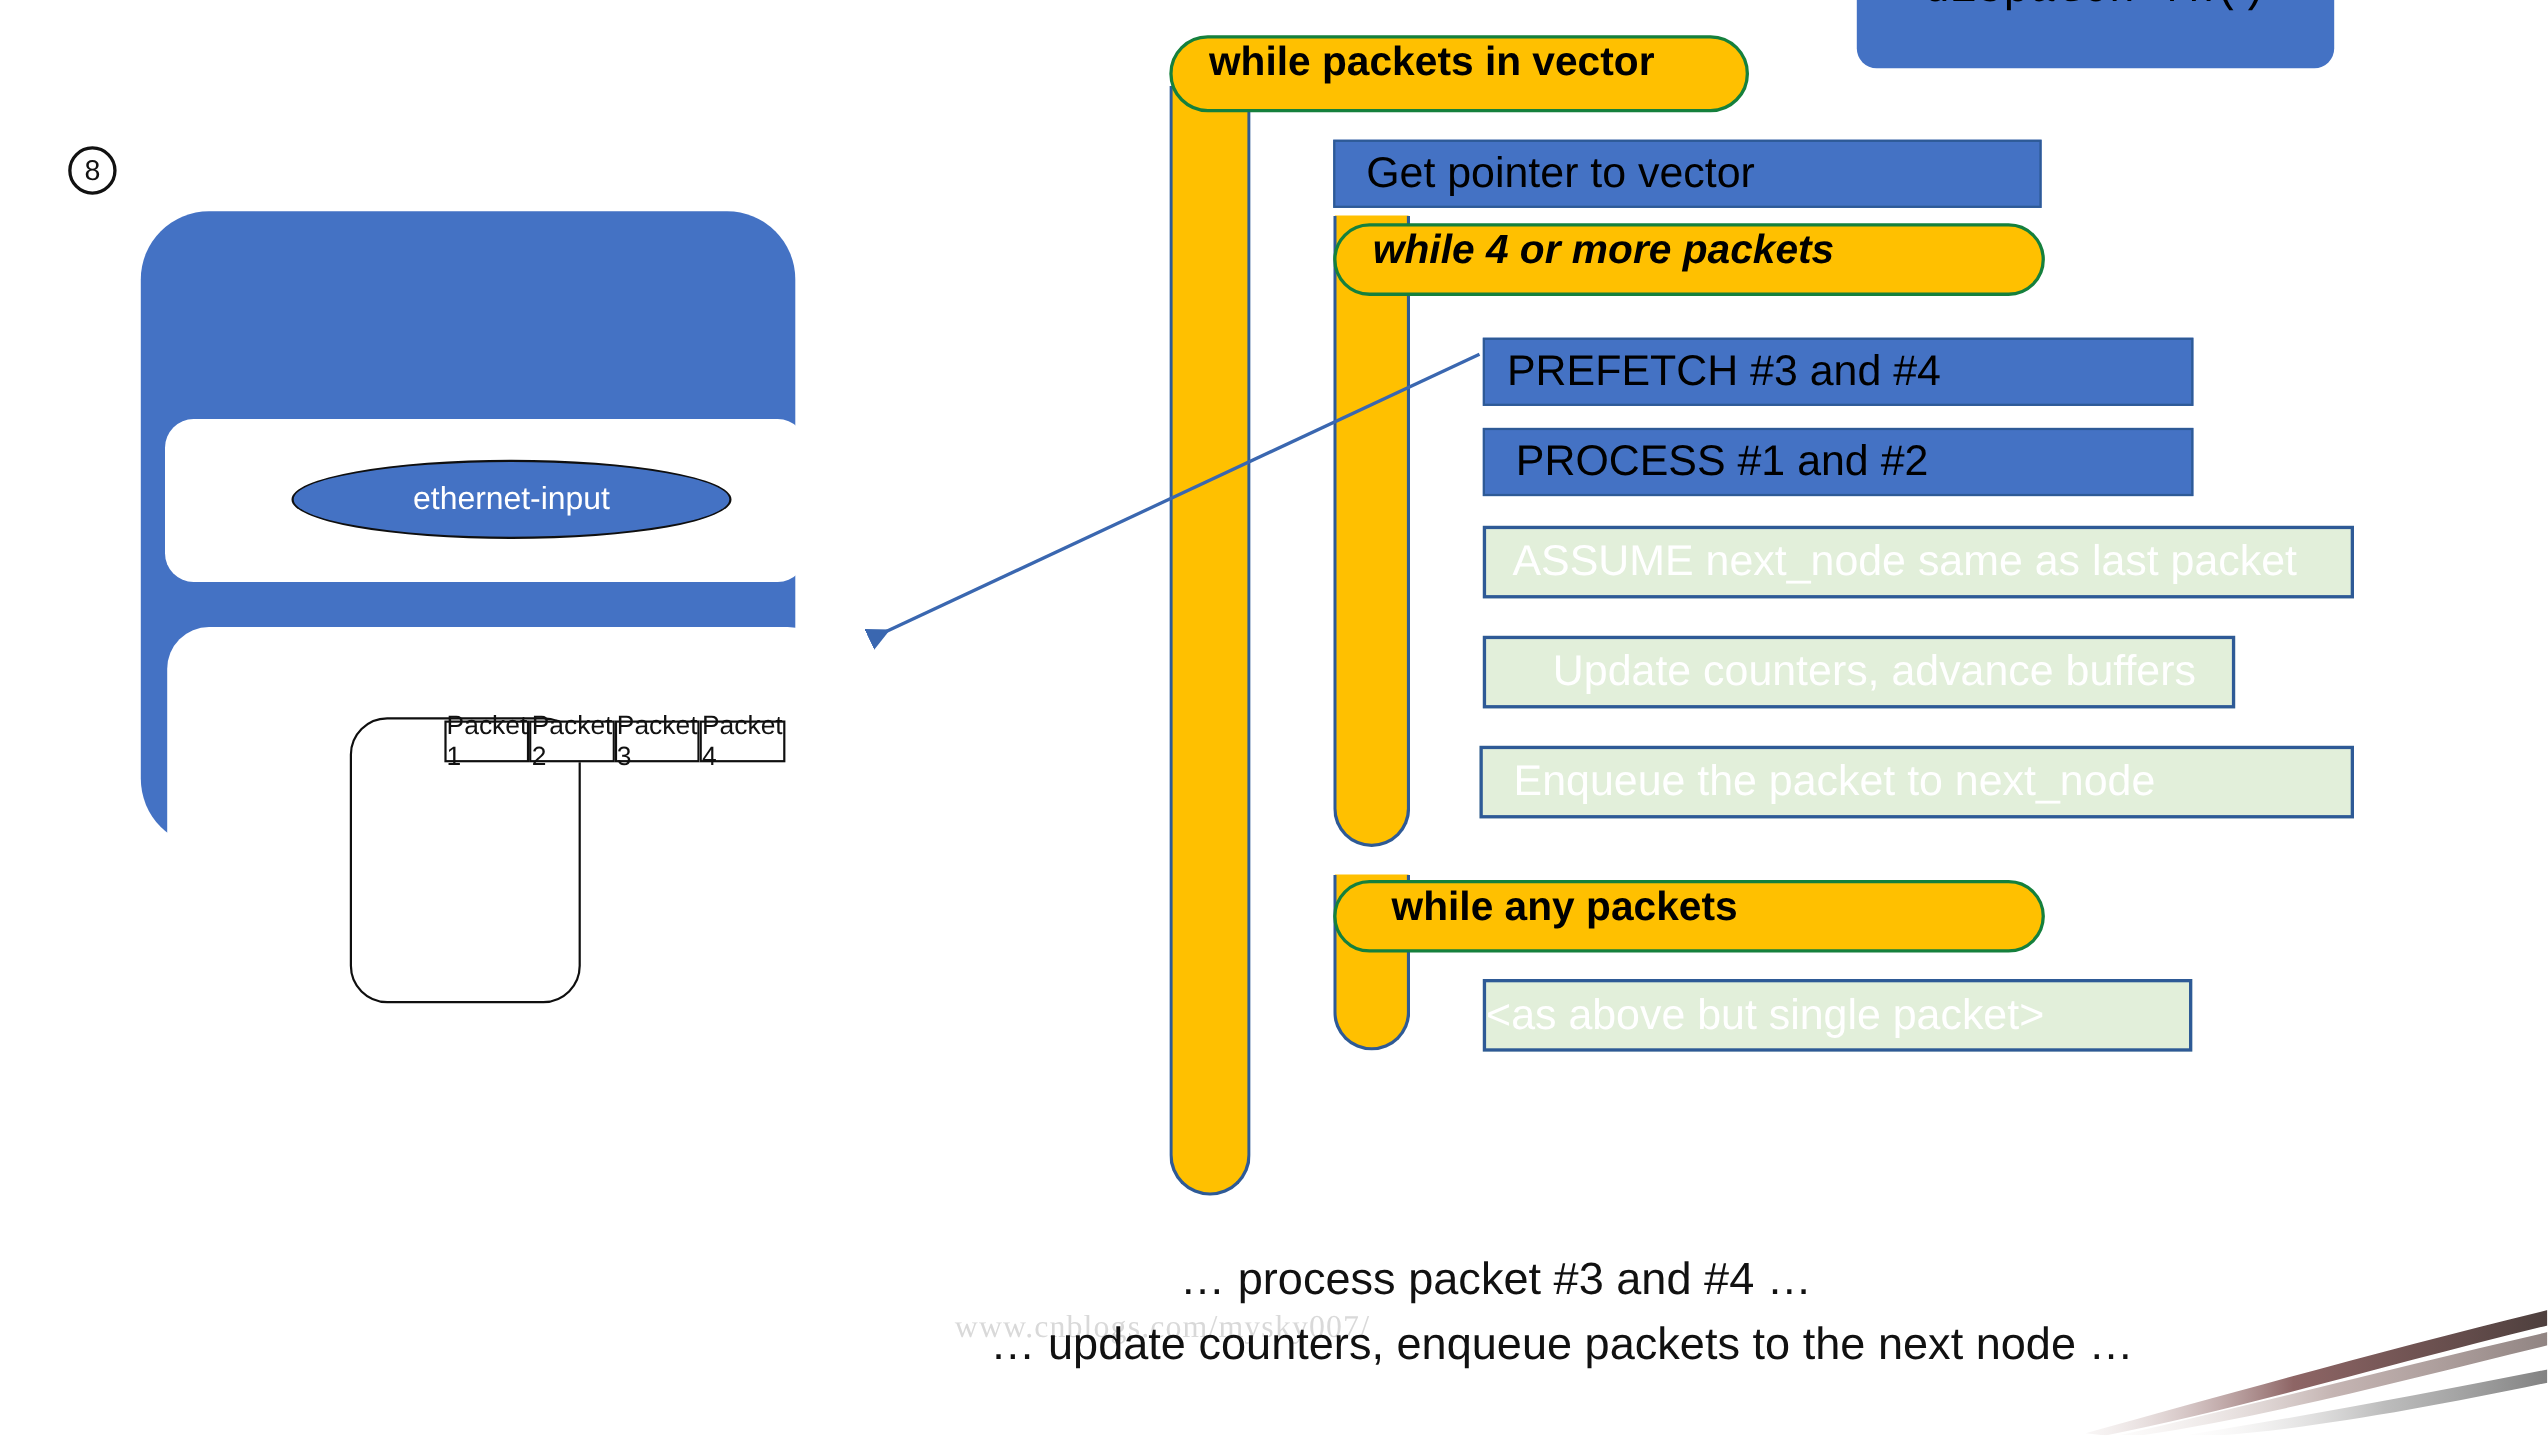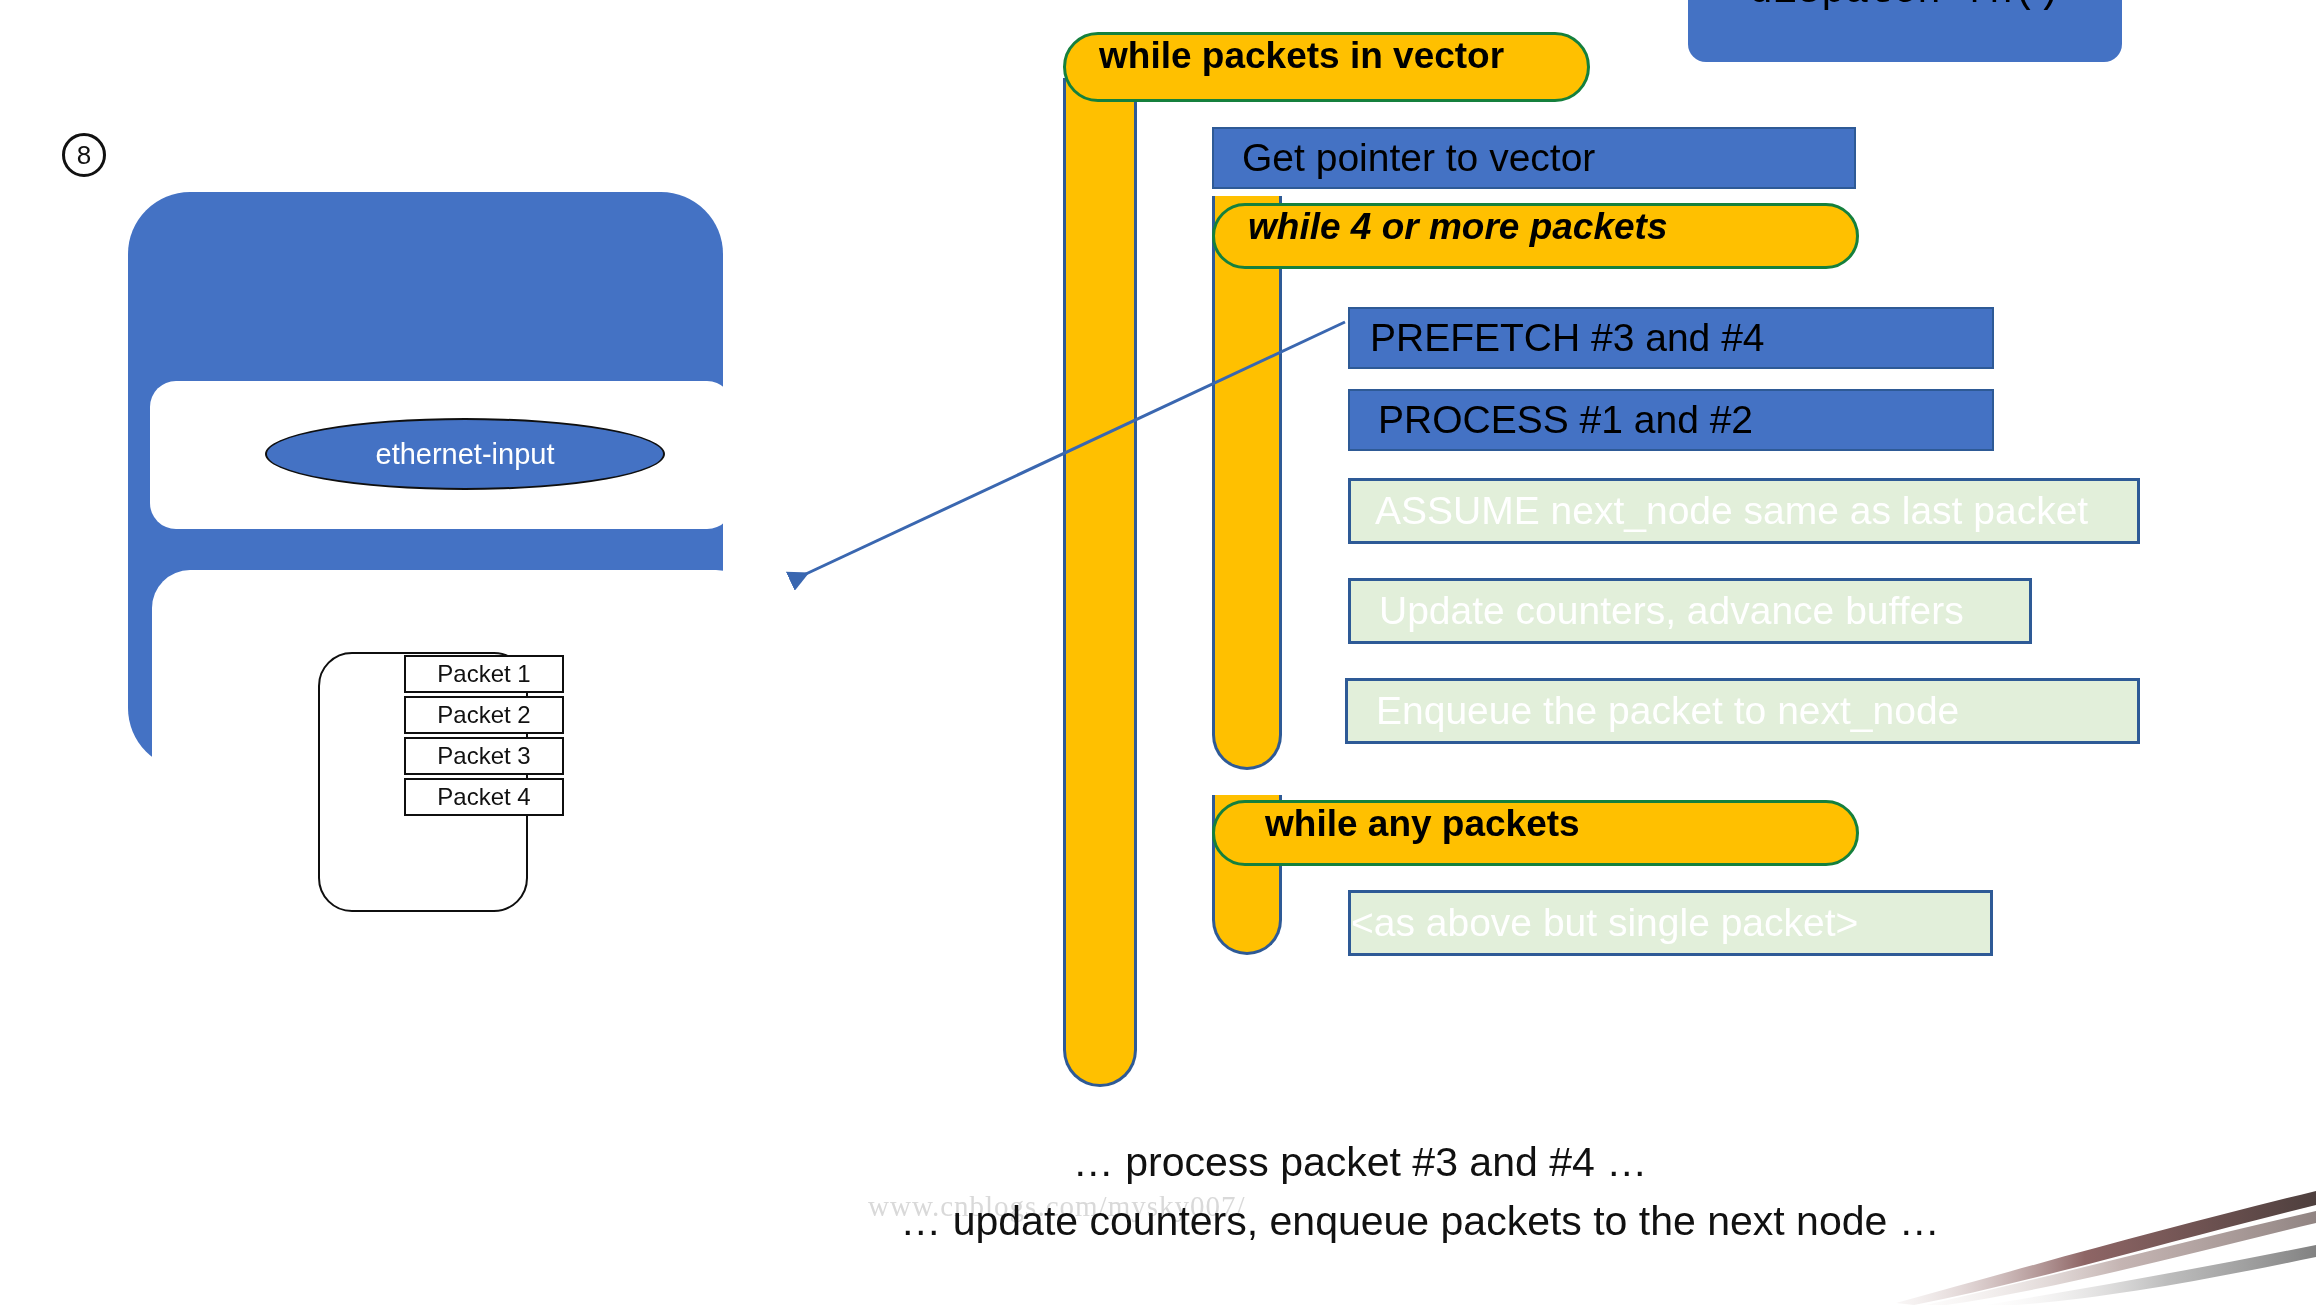--- a/index.html
+++ b/index.html
@@ -80,21 +80,21 @@
     border:2.5px solid #0f0f0f;
     border-radius:34px;
     background:#ffffff;
     box-sizing:border-box;
   }
   .pkt-list{
     position:absolute;
     left:404px; top:655px;
     width:160px;
     display:flex;
-    flex-direction:column;
+    flex-direction:row;
     gap:0px;
   }
   .pkt-box{
     width:160px;
     height:38px;
     margin-bottom:3px;
     border:2px solid #0f0f0f;
     background:#ffffff;
     box-sizing:border-box;
     display:flex; align-items:center; justify-content:center;
@@ -236,21 +236,21 @@
   </div>
 
   <div class="box box-blue" style="left:1348px; top:389px; width:646px; height:62px; padding-left:28px; font-size:39px;">
     <span>PROCESS #1 and #2</span>
   </div>
 
   <div class="box box-green" style="left:1348px; top:478px; width:792px; height:66px; padding-left:24px; font-size:39px;">
     <span>ASSUME next_node same as last packet</span>
   </div>
 
-  <div class="box box-green" style="left:1348px; top:578px; width:684px; height:66px; padding-left:28px; font-size:39px;">
+  <div class="box box-green" style="left:1348px; top:578px; width:684px; height:66px; padding-left:28px; font-size:39px;justify-content:center;">
     <span>Update counters, advance buffers</span>
   </div>
 
   <div class="box box-green" style="left:1345px; top:678px; width:795px; height:66px; padding-left:28px; font-size:39px;">
     <span>Enqueue the packet to next_node</span>
   </div>
 
   <div class="loop-stem" style="left:1212px; top:795px; width:70px; height:160px; border-radius:0 0 35px 35px;"></div>
   <div class="loop-pill" style="left:1212px; top:800px; width:647px; height:66px; border-radius:33px; padding-left:50px; font-size:37px;">
     <span>while any packets</span>

